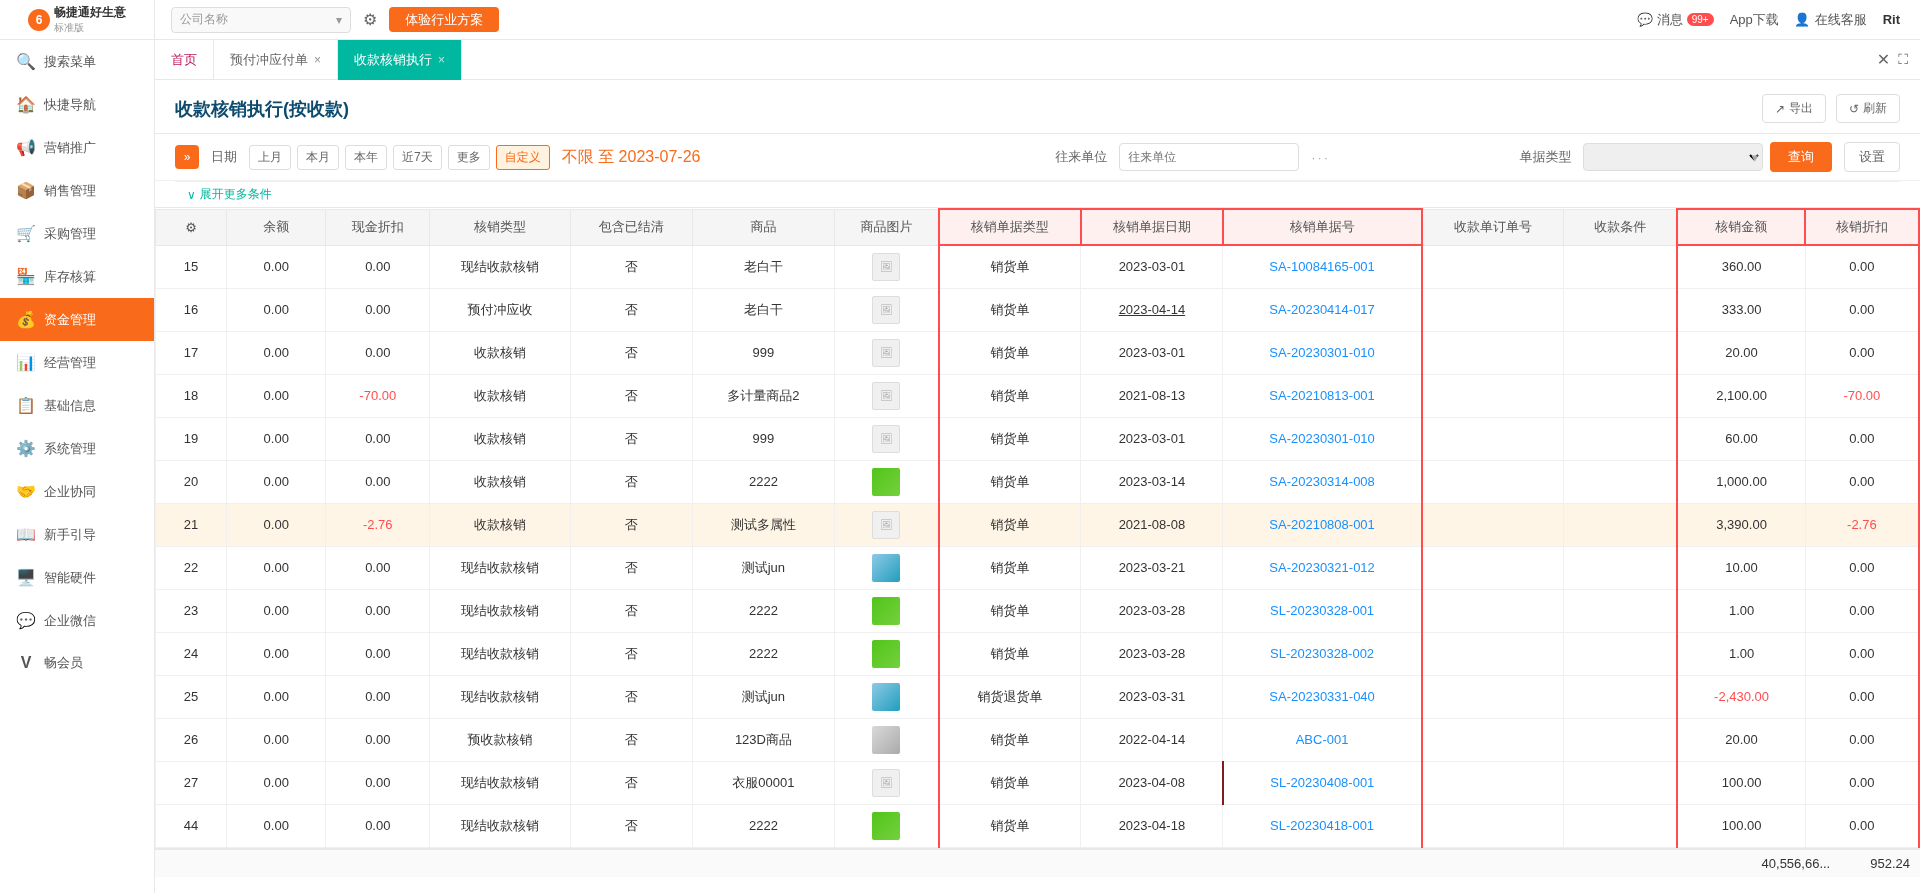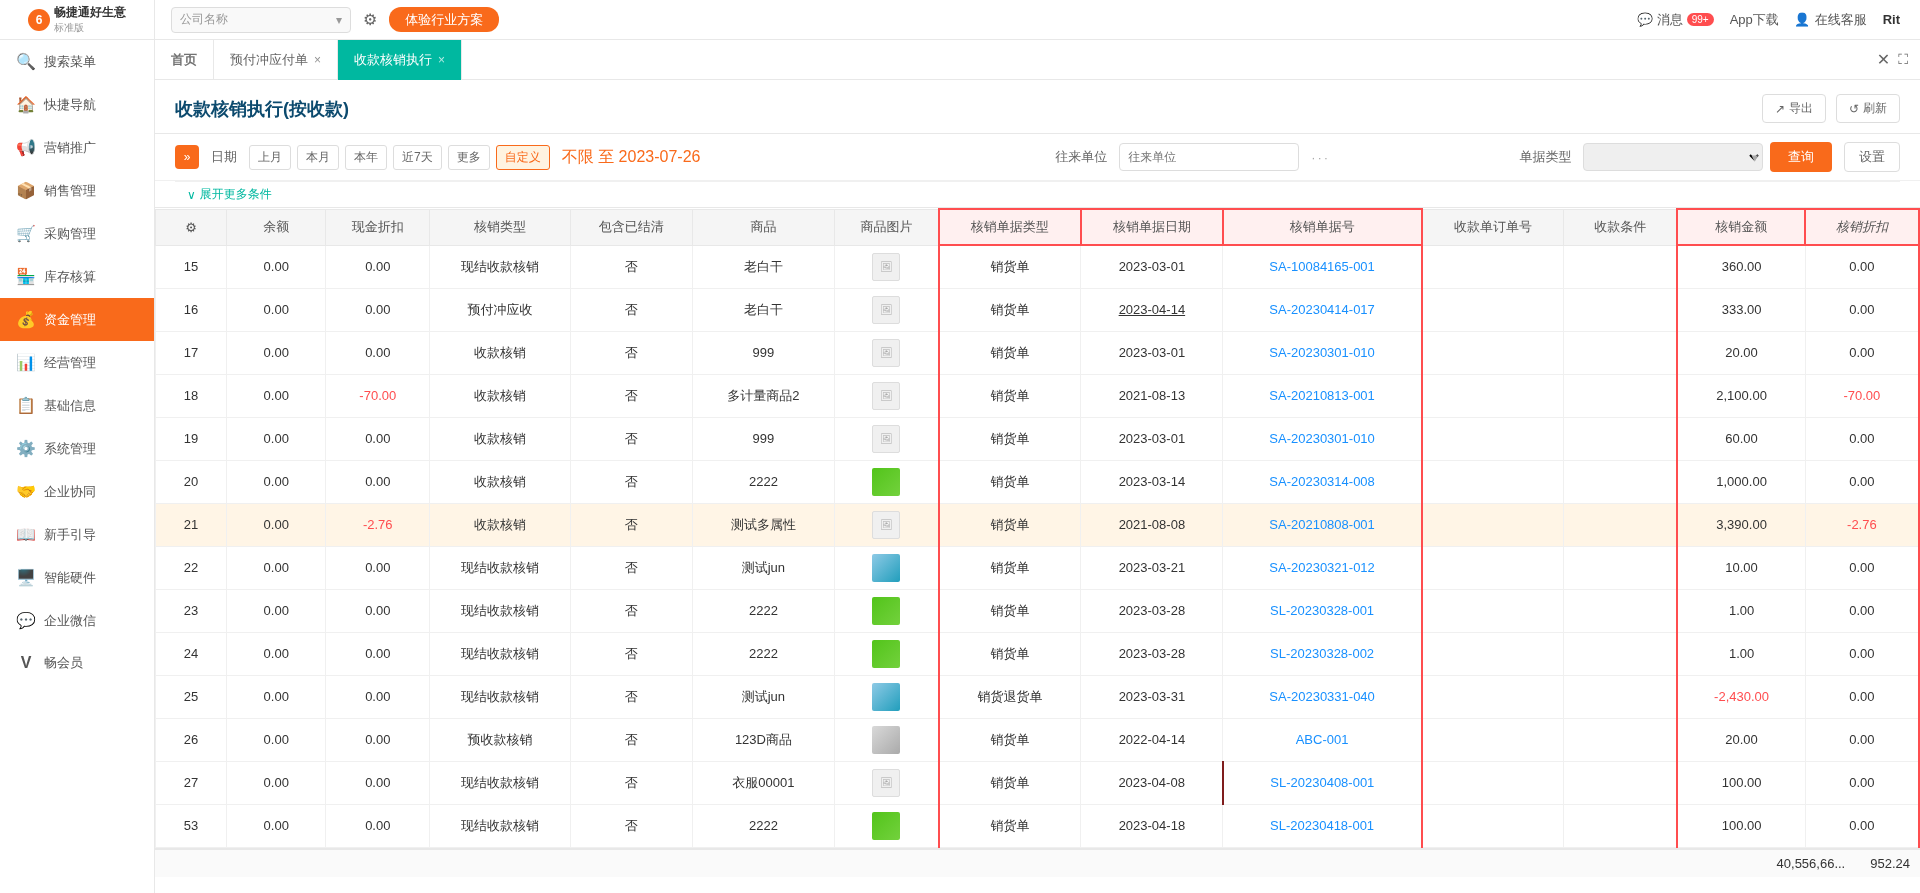--- a/index.html
+++ b/index.html
@@ -3,21 +3,21 @@
   <meta charset="utf-8">
   <style>
     * { box-sizing: border-box; margin: 0; padding: 0; }
     body { font-family: 'Microsoft YaHei', Arial, sans-serif; font-size: 13px; background: #f5f5f5; color: #333; overflow: hidden; }
     .top-bar-btn {
       height: 25px;
       padding: 0 16px;
       background: #f96a1b;
       color: #fff;
       border: none;
-      border-radius: 12px;
+      border-radius: 4px;
       cursor: pointer;
       font-size: 13px;
     }
     .badge {
       background: #ff4d4f;
       color: #fff;
       border-radius: 10px;
       padding: 1px 5px;
       font-size: 10px;
       position: relative;
@@ -75,21 +75,21 @@
       align-items: center;
       gap: 6px;
       padding: 0 16px;
       height: 40px;
       cursor: pointer;
       font-size: 13px;
       color: #666;
       border-right: 1px solid #e8e8e8;
       position: relative;
     }
-    .tab.home { color: #737373; font-weight: 700; justify-content: flex-end; }
+    .tab.home { color: #be185d; font-weight: 400; justify-content: flex-end; }
     .tab.active {
       background: #00b8a0;
       color: #fff;
     }
     .tab-close {
       font-size: 12px;
       cursor: pointer;
       opacity: 0.7;
     }
     .tabs-right {
@@ -266,21 +266,21 @@
       color: #aaa;
     }
 
     
     .table-footer {
       background: #fafafa;
       border-top: 2px solid #e8e8e8;
       padding: 6px 10px;
       display: flex;
       justify-content: flex-end;
-      gap: 25px;
+      gap: 40px;
       font-size: 13px;
       color: #333;
       font-weight: 500;
     }
 
     
     ::-webkit-scrollbar { width: 6px; height: 6px; }
     ::-webkit-scrollbar-track { background: #f1f1f1; }
     ::-webkit-scrollbar-thumb { background: #ccc; border-radius: 3px; }
 
@@ -541,21 +541,21 @@
                 <th class="col-type">核销类型</th>
                 <th class="col-included">包含已结清</th>
                 <th class="col-goods">商品</th>
                 <th class="col-img">商品图片</th>
                 <th class="col-doc-type" style="background:#fff0f0; border: 2px solid #ff4d4f;">核销单据类型</th>
                 <th class="col-doc-date" style="background:#fff0f0; border: 2px solid #ff4d4f;">核销单据日期</th>
                 <th class="col-doc-no" style="background:#fff0f0; border: 2px solid #ff4d4f;">核销单据号</th>
                 <th class="col-order-no">收款单订单号</th>
                 <th class="col-condition">收款条件</th>
                 <th class="col-amount" style="background:#fff0f0; border: 2px solid #ff4d4f;">核销金额</th>
-                <th class="col-write-off" style="background:#fff0f0; border: 2px solid #ff4d4f; font-style: italic;">核销折扣</th>
+                <th class="col-write-off" style="background:#fff0f0; border: 2px solid #ff4d4f;">核销折扣</th>
               </tr>
             </thead>
             <tbody id="table-body">
             <tr>
       <td>15</td>
       <td>0.00</td>
       <td class="">0.00</td>
       <td>现结收款核销</td>
       <td>否</td>
       <td>老白干</td>
@@ -780,21 +780,21 @@
                   </td>
       <td style="border-left:2px solid #ff4d4f; border-right:1px solid #f0f0f0;">销货单</td>
       <td style="border-left:1px solid #f0f0f0; border-right:2px solid #7f1d1d;">2023-04-08</td>
       <td style="border-right:2px solid #ff4d4f;"><a class="link-text">SL-20230408-001</a></td>
       <td></td>
       <td></td>
       <td class="" style="border-left:2px solid #ff4d4f;">100.00</td>
       <td class="" style="border-right:2px solid #ff4d4f;">0.00</td>
     </tr>
                 <tr>
-      <td>53</td>
+      <td>44</td>
       <td>0.00</td>
       <td class="">0.00</td>
       <td>现结收款核销</td>
       <td>否</td>
       <td>2222</td>
       <td>
                     <div style="width:28px;height:28px;background:linear-gradient(135deg,#52c41a,#73d13d);border-radius:2px;margin:0 auto;"></div>
                   </td>
       <td style="border-left:2px solid #ff4d4f; border-right:1px solid #f0f0f0;">销货单</td>
       <td style="border-left:1px solid #f0f0f0; border-right:1px solid #f0f0f0;">2023-04-18</td>

